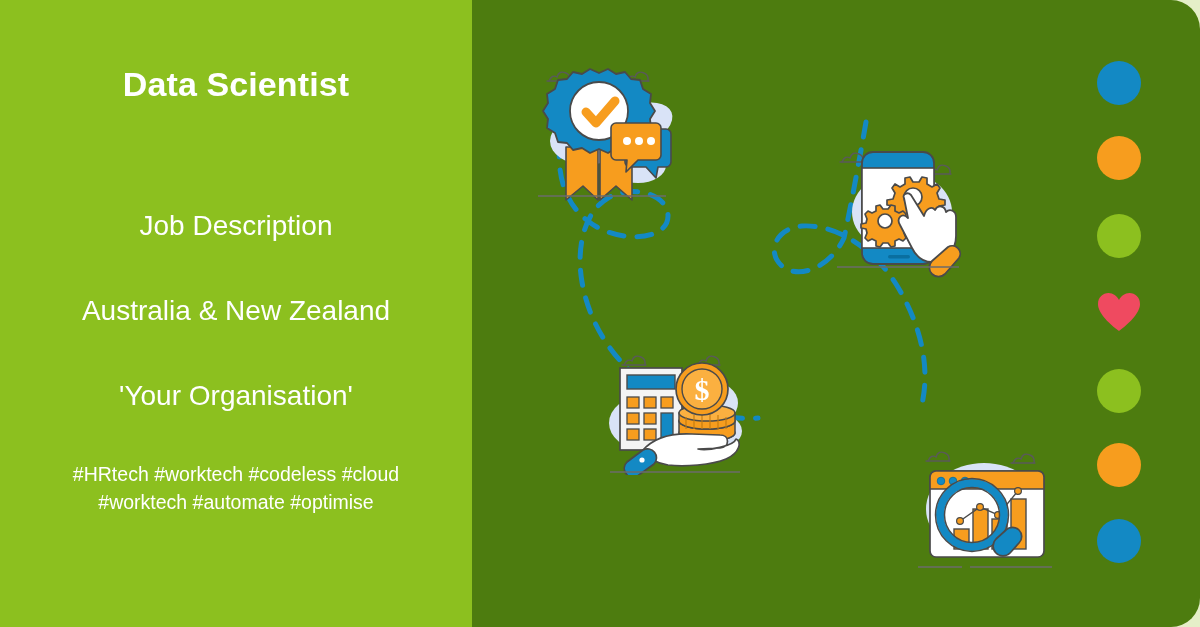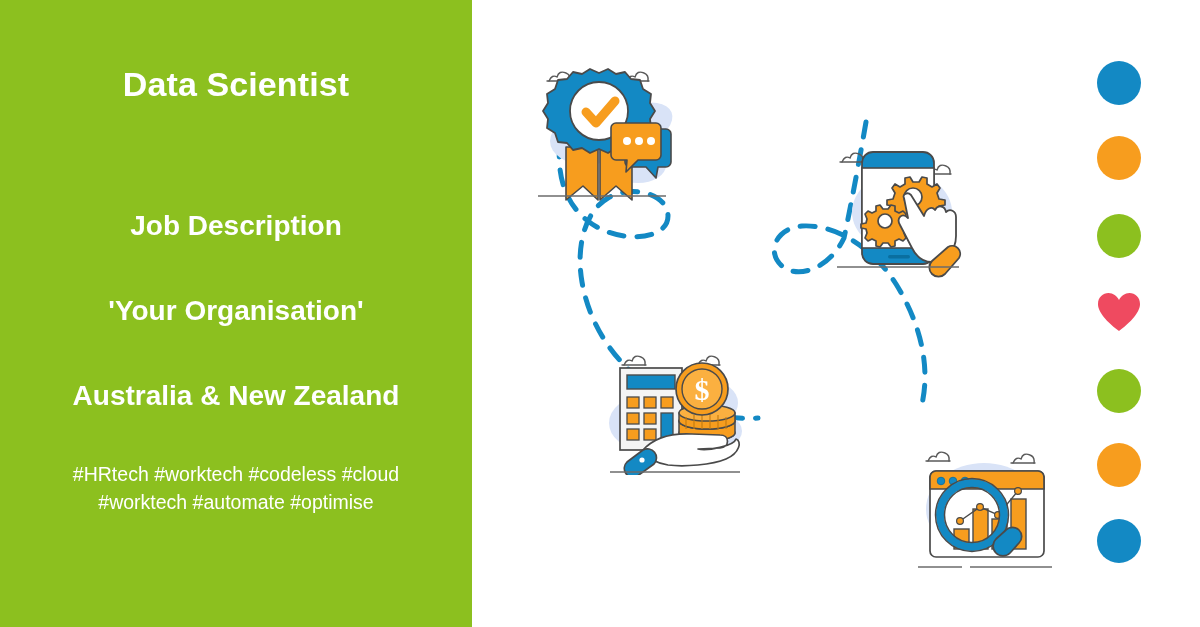--- a/index.html
+++ b/index.html
@@ -10,21 +10,22 @@
     width: 1200px;
     height: 627px;
     overflow: hidden;
     font-family: "Liberation Sans", sans-serif;
     background: #e5efc8;
   }
   #poster {
     position: relative;
     width: 1200px;
     height: 627px;
-    background: #ffffff;
+    background: #4d7c0f;
+    border-radius: 29px;
   }
 
   
   #left-panel {
     position: absolute;
     left: 0; top: 0;
     width: 472px;
     height: 627px;
     background: #8cc01f;
     box-sizing: border-box;
@@ -42,21 +43,21 @@
   }
   #subtitle-block {
     position: absolute;
     left: 0; top: 205px;
     width: 472px;
     text-align: center;
   }
   .subtitle-line {
     color: #ffffff;
     font-size: 28px;
-    font-weight: 700;
+    font-weight: 400;
     line-height: 42px;
     margin: 0 0 43px 0;
   }
   .subtitle-line:last-child { margin-bottom: 0; }
   #hashtags {
     position: absolute;
     left: 0; top: 460px;
     width: 472px;
     text-align: center;
     color: #ffffff;
@@ -103,22 +104,22 @@
 <body>
 
 <div id="poster">
 
   <div id="left-panel">
 
     <div id="job-title">Data Scientist</div>
 
     <div id="subtitle-block">
       <div class="subtitle-line">Job Description</div>
+      <div class="subtitle-line">Australia &amp; New Zealand</div>
       <div class="subtitle-line">'Your Organisation'</div>
-      <div class="subtitle-line">Australia &amp; New Zealand</div>
     </div>
 
     <div id="hashtags">
       <span class="tag-line">#HRtech #worktech #codeless #cloud</span>
       <span class="tag-line">#worktech #automate #optimise</span>
     </div>
   </div>
 
   <div id="right-panel">
 

